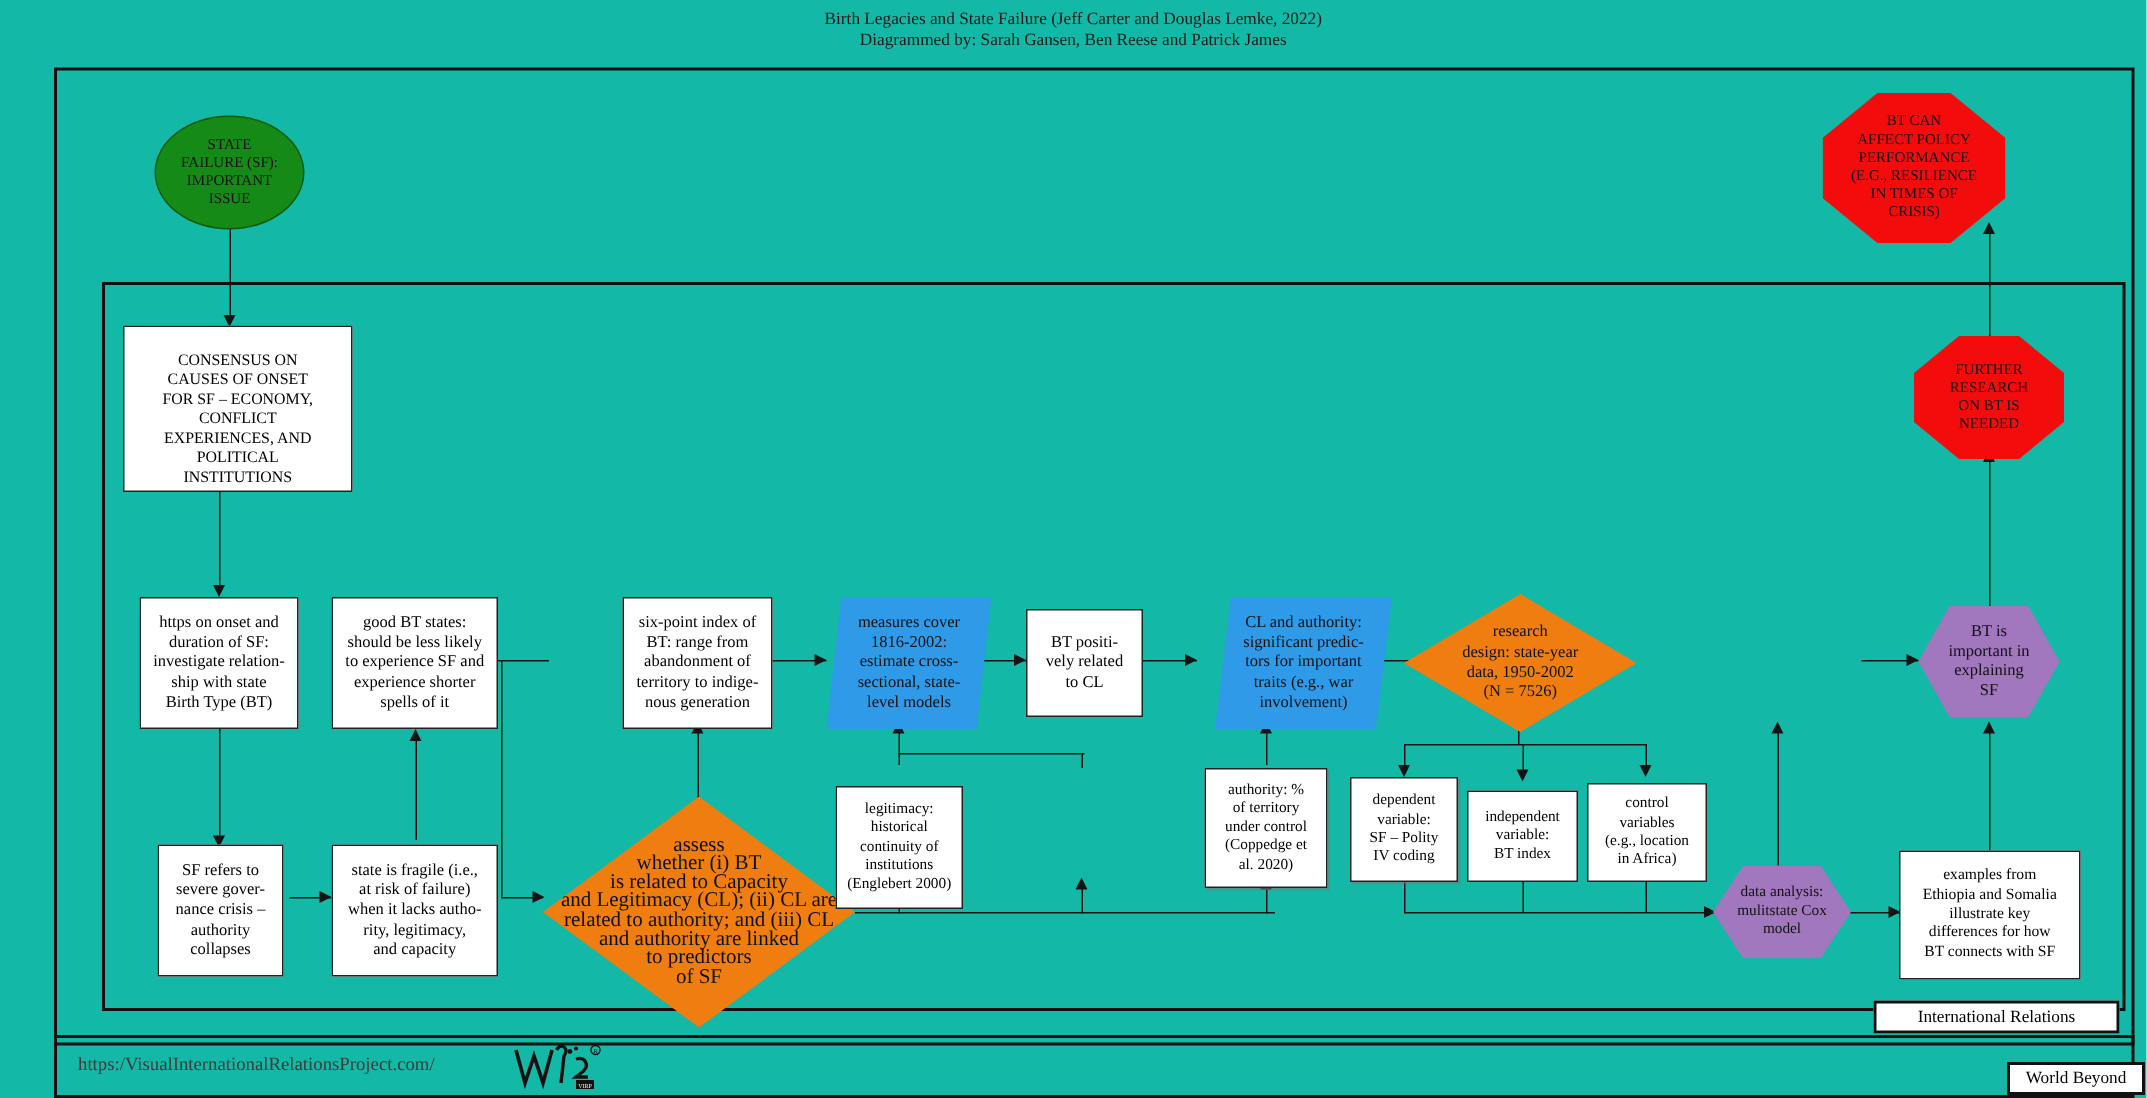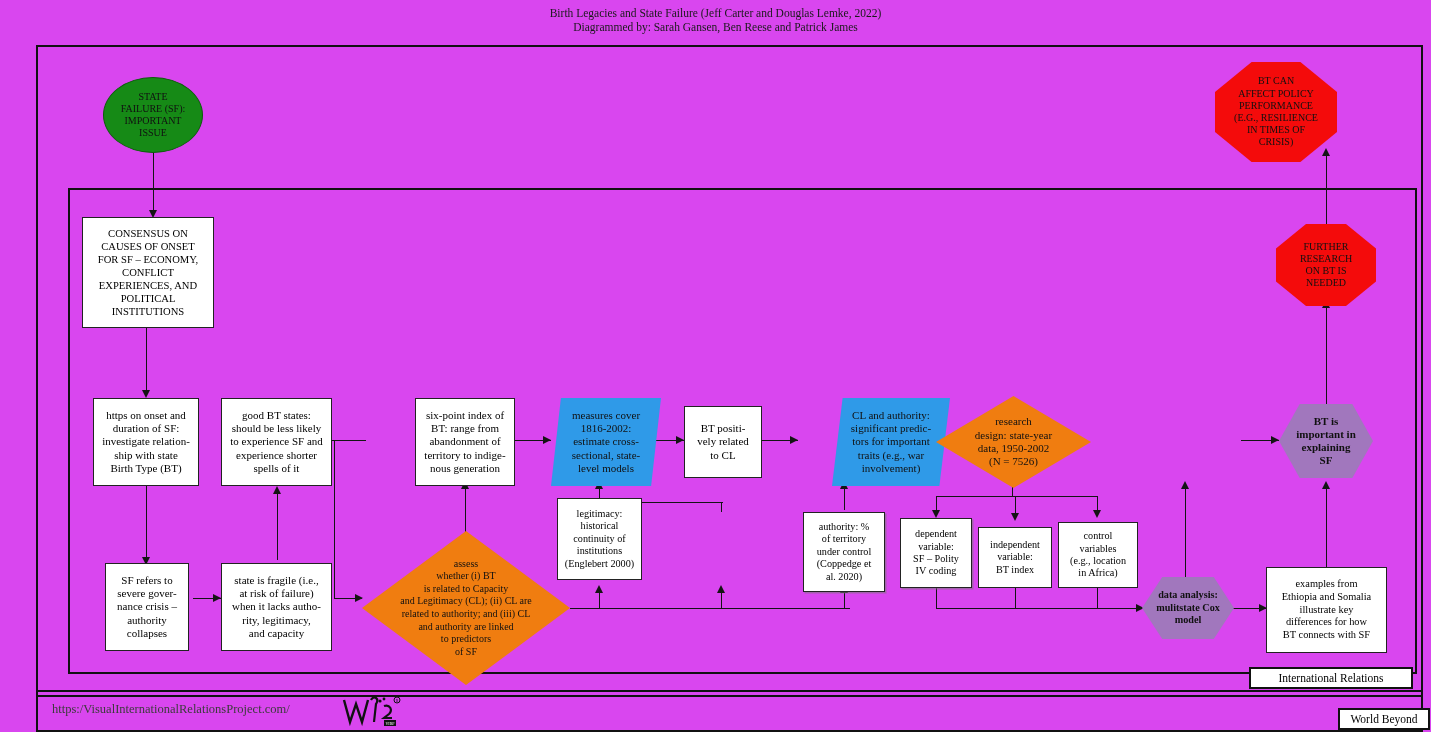--- a/index.html
+++ b/index.html
@@ -9,21 +9,21 @@
   }
   body {
     font-family: "Liberation Serif", "DejaVu Serif", serif;
     color: #000000;
   }
   #page {
     position: relative;
     width: 1431px;
     height: 732px;
     overflow: hidden;
-    background: #d946ef;
+    background: #14b8a6;
   }
   
   #title-block {
     position: absolute;
     left: 0; top: 6px;
     width: 1431px;
     text-align: center;
     font-size: 11.5px;
     line-height: 14px;
     color: #1a1a1a;
@@ -98,21 +98,20 @@
     font-size: 11px;
     line-height: 13.4px;
   }
   
   .hexagon {
     background: #a177bd;
     color: #111;
     clip-path: polygon(22% 0%, 78% 0%, 100% 50%, 78% 100%, 22% 100%, 0% 50%);
     font-size: 11px;
     line-height: 13.2px;
-    font-weight: bold;
   }
 
   
   .ln { position: absolute; background: #141414; }
   .lh { height: 1.4px; }
   .lv { width: 1.4px; }
   .arrow { position: absolute; width: 0; height: 0; }
   .arrow-down  { border-left: 4.5px solid transparent; border-right: 4.5px solid transparent; border-top: 8px solid #141414; }
   .arrow-up    { border-left: 4.5px solid transparent; border-right: 4.5px solid transparent; border-bottom: 8px solid #141414; }
   .arrow-right { border-top: 4.5px solid transparent; border-bottom: 4.5px solid transparent; border-left: 8px solid #141414; }
@@ -259,21 +258,21 @@
 CRISIS)</span>
   </div>
 
   <div class="node octagon" style="left:1276px; top:224px; width:100px; height:82px;">
     <span class="txt">FURTHER
 RESEARCH
 ON BT IS
 NEEDED</span>
   </div>
 
-  <div class="node rect-plain" style="left:82px; top:217px; width:132px; height:111px; font-size:10.6px; line-height:13px;">
+  <div class="node rect-plain" style="left:82px; top:217px; width:153px; height:111px; font-size:10.6px; line-height:13px;align-items:flex-end;">
     <span class="txt">CONSENSUS ON
 CAUSES OF ONSET
 FOR SF – ECONOMY,
 CONFLICT
 EXPERIENCES, AND
 POLITICAL
 INSTITUTIONS</span>
   </div>
 
   <div class="node rect-plain" style="left:93px; top:398px; width:106px; height:88px;">
@@ -307,21 +306,21 @@
 sectional, state-
 level models</span>
   </div>
 
   <div class="node rect-plain" style="left:684px; top:406px; width:78px; height:72px;">
     <span class="txt">BT positi-
 vely related
 to CL</span>
   </div>
 
-  <div class="node parallelogram" style="left:832px; top:398px; width:118px; height:88px;">
+  <div class="node parallelogram" style="left:810px; top:398px; width:118px; height:88px;">
     <span class="txt">CL and authority:
 significant predic-
 tors for important
 traits (e.g., war
 involvement)</span>
   </div>
 
   <div class="node diamond" style="left:936px; top:396px; width:155px; height:92px;">
     <span class="txt">research
 design: state-year
@@ -346,32 +345,32 @@
   </div>
 
   <div class="node rect-plain" style="left:221px; top:563px; width:111px; height:88px;">
     <span class="txt">state is fragile (i.e.,
 at risk of failure)
 when it lacks autho-
 rity, legitimacy,
 and capacity</span>
   </div>
 
-  <div class="node diamond" style="left:362px; top:531px; width:208px; height:154px; font-size:10px; line-height:12.6px;">
+  <div class="node diamond" style="left:362px; top:531px; width:208px; height:154px; font-size:14px; line-height:12.6px;">
     <span class="txt">assess
 whether (i) BT
 is related to Capacity
 and Legitimacy (CL); (ii) CL are
 related to authority; and (iii) CL
 and authority are linked
 to predictors
 of SF</span>
   </div>
 
-  <div class="node rect-plain" style="left:557px; top:498px; width:85px; height:82px; font-size:10.2px; line-height:12.4px;">
+  <div class="node rect-plain" style="left:557px; top:524px; width:85px; height:82px; font-size:10.2px; line-height:12.4px;">
     <span class="txt">legitimacy:
 historical
 continuity of
 institutions
 (Englebert 2000)</span>
   </div>
 
 
   <div class="node rect" style="left:803px; top:512px; width:82px; height:80px; font-size:10.2px; line-height:12.4px;">
     <span class="txt">authority: %

